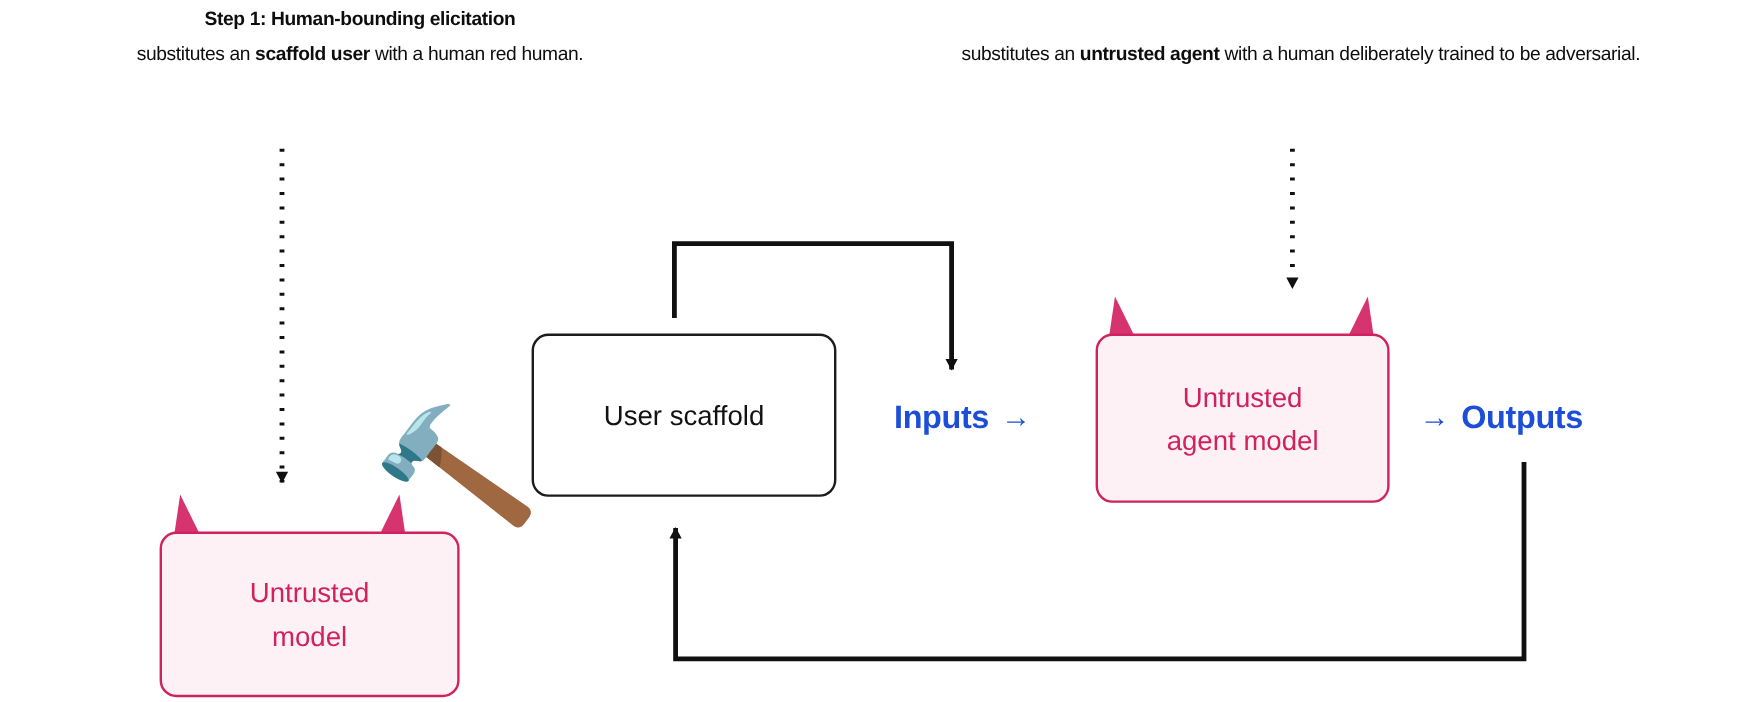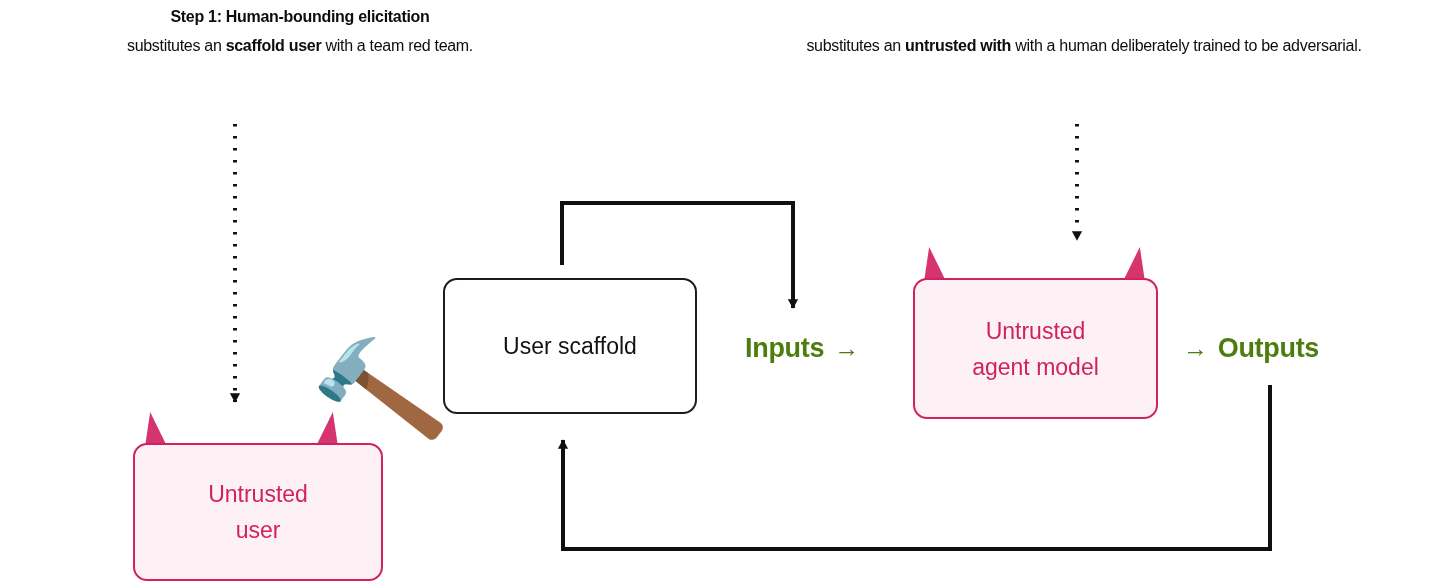--- a/index.html
+++ b/index.html
@@ -118,21 +118,21 @@
   #horn-agent-left  { left: 921px; top: 247px; }
   #horn-agent-right { left: 1125px; top: 247px; }
 
   
   .flow-label {
     position: absolute;
     font-family: "Liberation Sans", sans-serif;
     font-size: 27px;
     font-weight: bold;
     letter-spacing: -0.3px;
-    color: #4d7c0f;
+    color: #1d4ed8;
     white-space: nowrap;
     display: flex;
     align-items: center;
     gap: 10px;
   }
   #label-inputs { left: 745px; top: 333px; }
   #label-outputs { left: 1183px; top: 333px; }
   .arrow-glyph {
     font-size: 25px;
     line-height: 1;
@@ -165,26 +165,26 @@
     user-select: none;
   }
 </style>
 </head>
 <body>
 
 <div id="stage">
 
   <div class="caption" id="caption-step1">
     <span class="ttl">Step 1: Human-bounding elicitation</span><br>
-    <span>substitutes an </span><b>scaffold user</b><span> with a team red team.</span>
+    <span>substitutes an </span><b>scaffold user</b><span> with a human red human.</span>
   </div>
 
   <div class="caption" id="caption-step2">
     <br>
-    <span>substitutes an </span><b>untrusted with</b><span> with a human deliberately trained to be adversarial.</span>
+    <span>substitutes an </span><b>untrusted agent</b><span> with a human deliberately trained to be adversarial.</span>
   </div>
 
   <svg id="wires" viewBox="0 0 1456 585">
     <defs>
       <marker id="ah-down" markerWidth="11" markerHeight="11" refX="5.5" refY="9.4" orient="0" markerUnits="userSpaceOnUse">
         <path d="M0.4,0.6 L10.6,0.6 L5.5,10.2 Z" fill="#101010"></path>
       </marker>
       <marker id="ah-up" markerWidth="11" markerHeight="11" refX="5.5" refY="1.2" orient="0" markerUnits="userSpaceOnUse">
         <path d="M5.5,0.4 L10.6,10.0 L0.4,10.0 Z" fill="#101010"></path>
       </marker>
@@ -212,21 +212,21 @@
   <div class="horn horn-l" id="horn-agent-left"></div>
   <div class="horn horn-r" id="horn-agent-right"></div>
 
   <div class="box" id="box-scaffold">
     <span class="box-label">User scaffold</span>
   </div>
 
   <div class="box" id="box-untrusted-user">
     <span class="box-label">
       <span>Untrusted</span><br>
-      <span>user</span>
+      <span>model</span>
     </span>
   </div>
 
   <div class="box" id="box-untrusted-agent">
     <span class="box-label">
       <span>Untrusted</span><br>
       <span>agent model</span>
     </span>
   </div>
 

